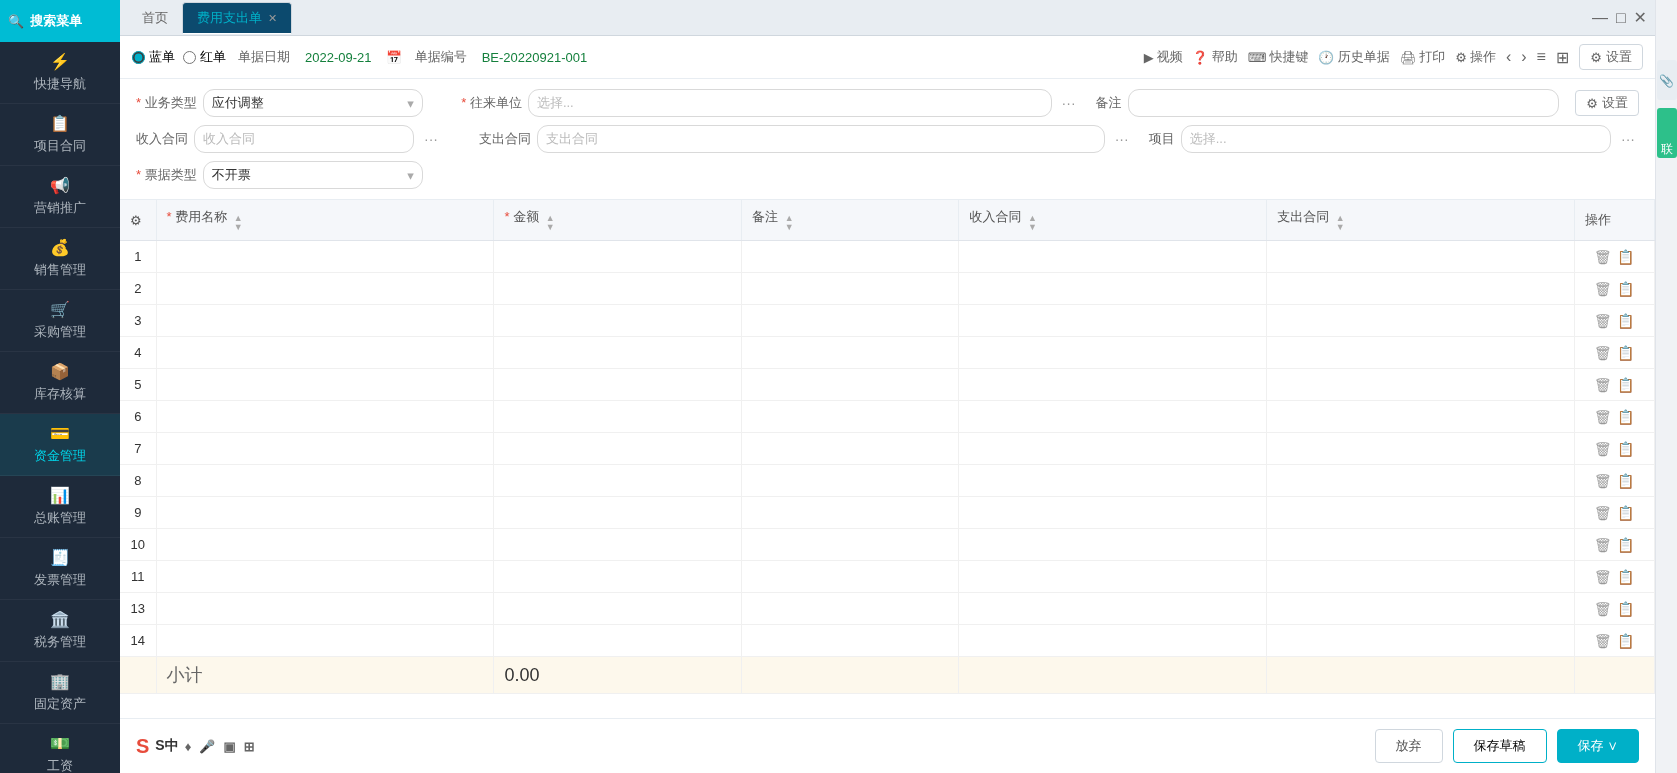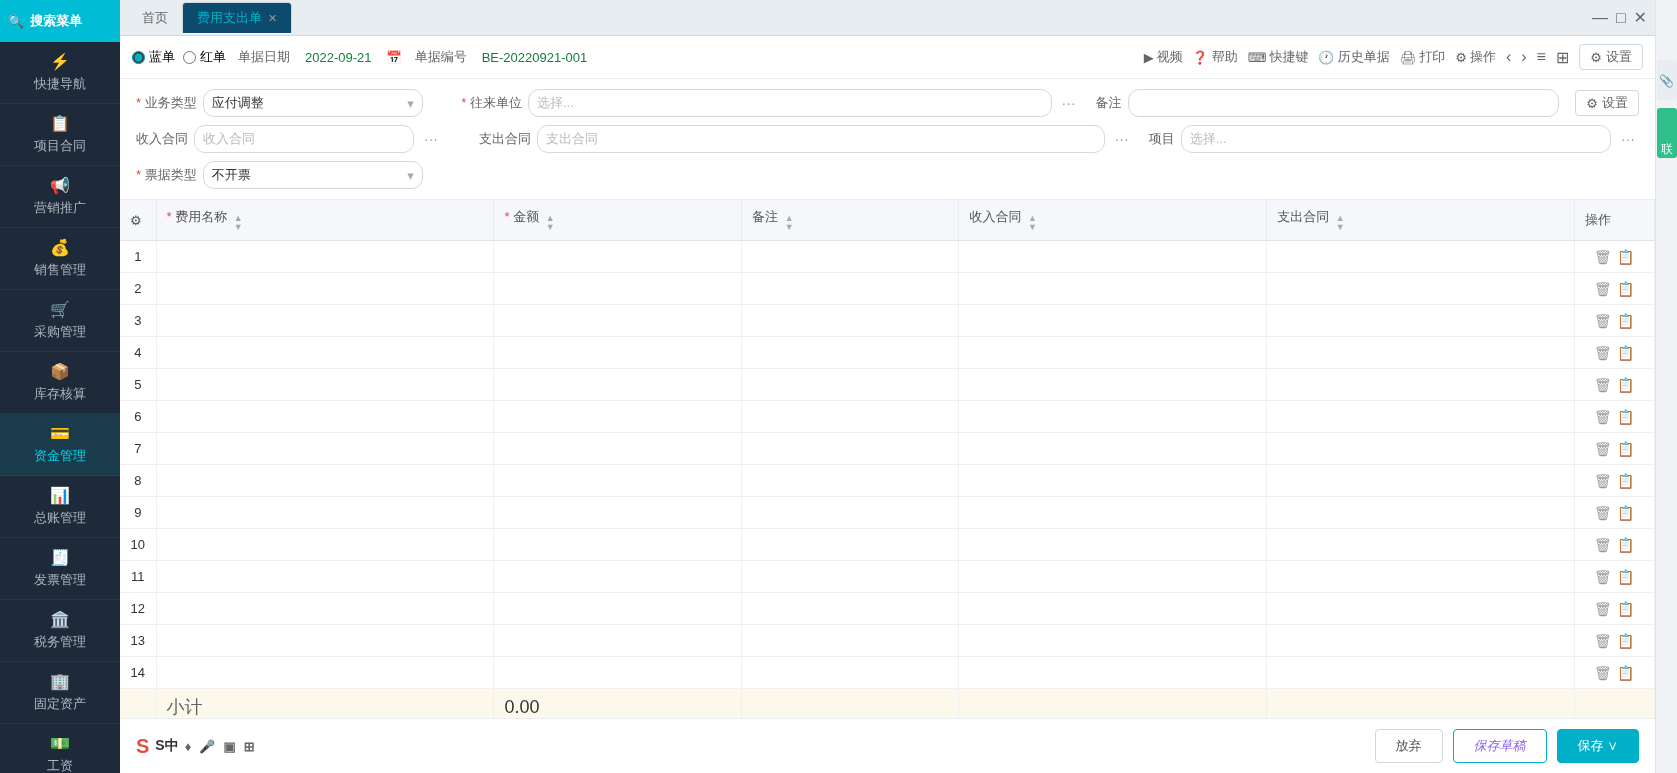--- a/index.html
+++ b/index.html
@@ -260,21 +260,21 @@
     .btn-group { display: flex; gap: 10px; align-items: flex-end; }
     .btn {
       padding: 7px 20px;
       border-radius: 4px;
       border: 1px solid #d0d7de;
       cursor: pointer;
       font-size: 13px;
       font-weight: 500;
     }
     .btn-default { background: white; color: #555; }
-    .btn-secondary { background: white; border-color: #00b0c8; color: #8b5cf6; font-style: italic; }
+    .btn-secondary { background: white; border-color: #00b0c8; color: #000000; }
     .btn-primary { background: #00b0c8; border-color: #00b0c8; color: white; display: flex; align-items: center; gap: 4px; }
 
     
     .right-edge {
       width: 22px;
       background: #f0f2f5;
       display: flex;
       flex-direction: column;
       align-items: center;
       padding-top: 60px;
@@ -671,34 +671,20 @@
     <td></td>
     <td></td>
     <td>
       <div class="td-actions">
         <span class="action-icon">🗑</span>
         <span class="action-icon">📋</span>
       </div>
     </td>
   </tr>
             <tr>
-    <td class="td-num">12</td>
-    <td></td>
-    <td></td>
-    <td></td>
-    <td></td>
-    <td></td>
-    <td>
-      <div class="td-actions">
-        <span class="action-icon">🗑</span>
-        <span class="action-icon">📋</span>
-      </div>
-    </td>
-  </tr>
-            <tr>
     <td class="td-num">13</td>
     <td></td>
     <td></td>
     <td></td>
     <td></td>
     <td></td>
     <td>
       <div class="td-actions">
         <span class="action-icon">🗑</span>
         <span class="action-icon">📋</span>

